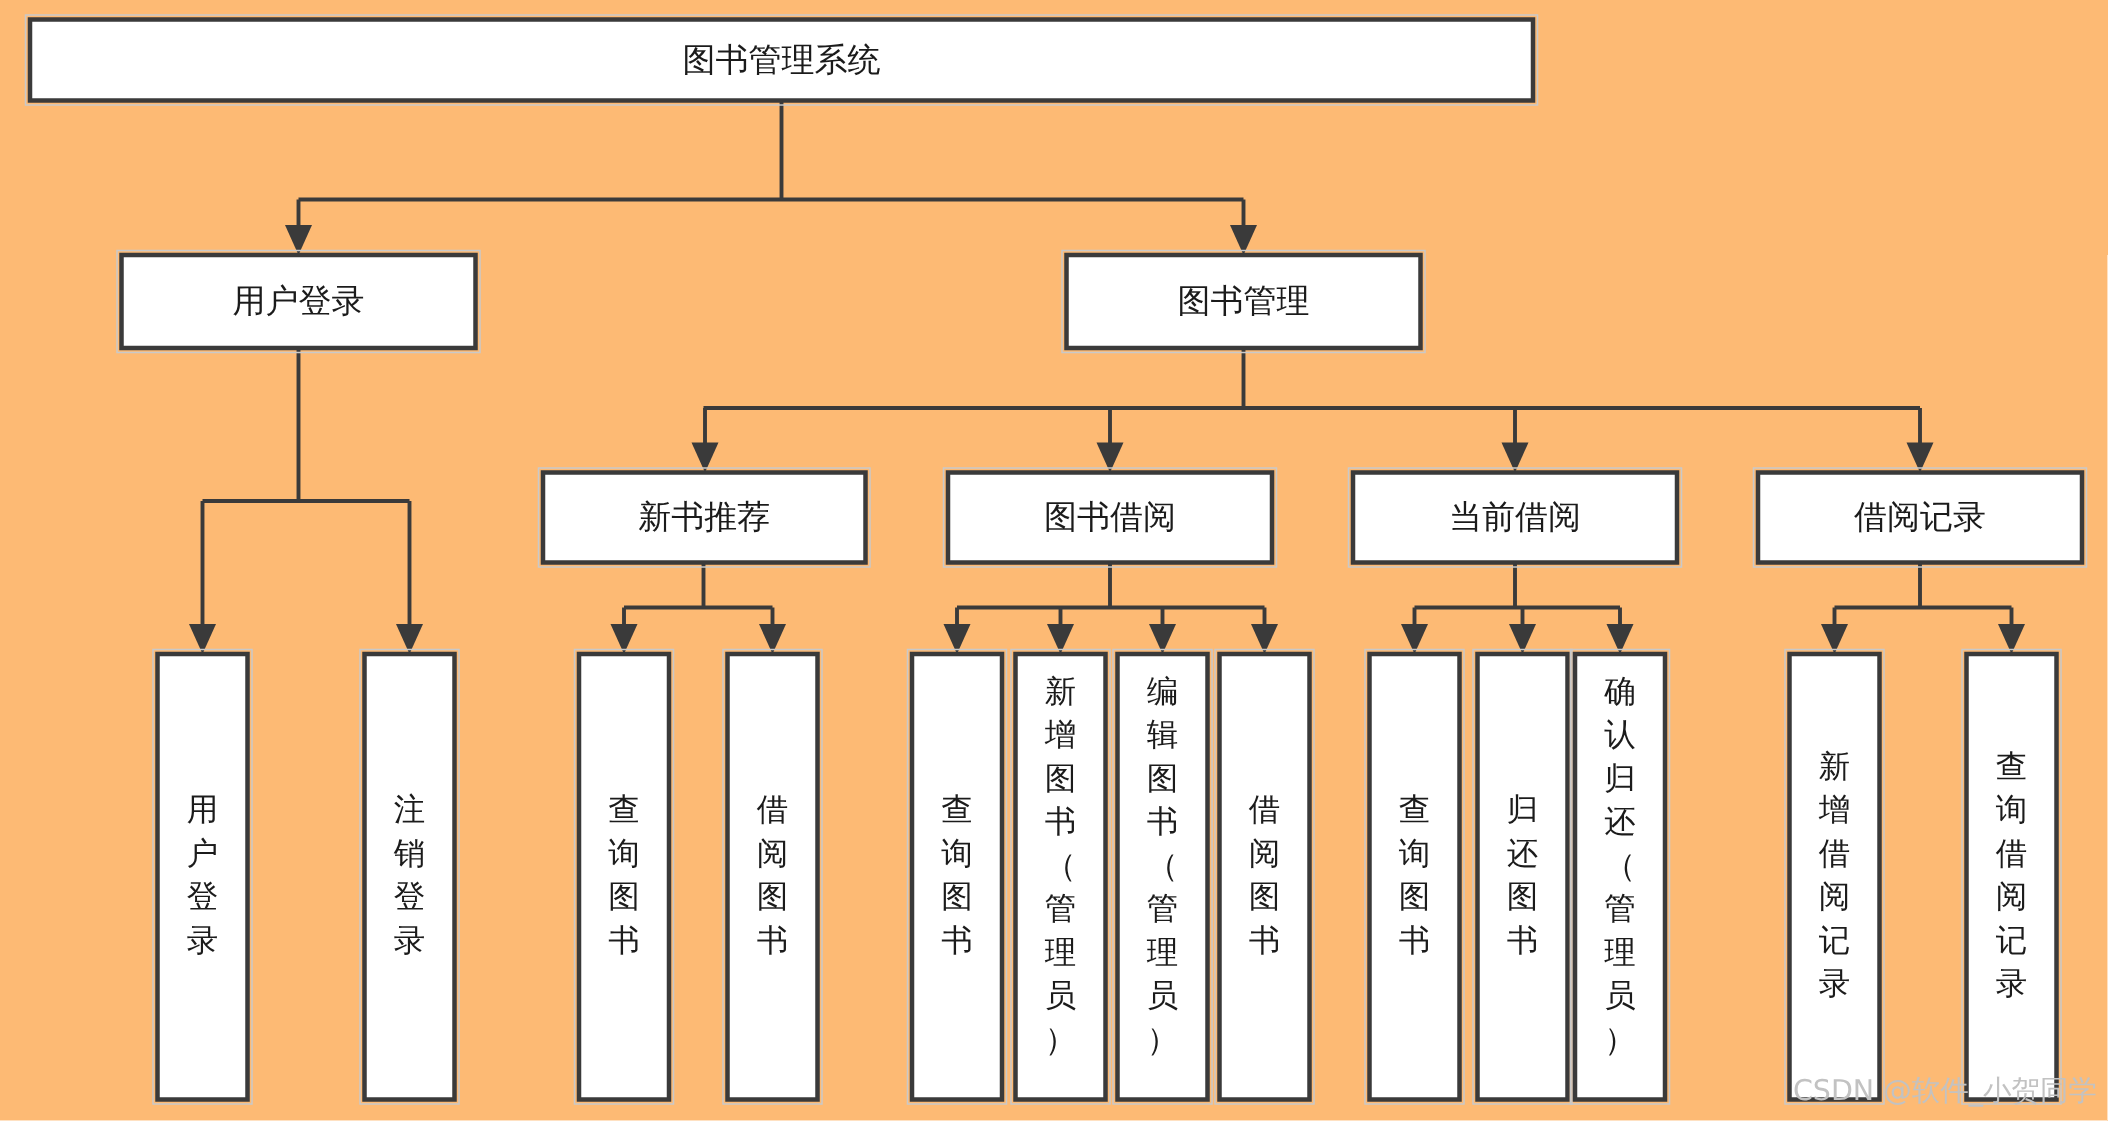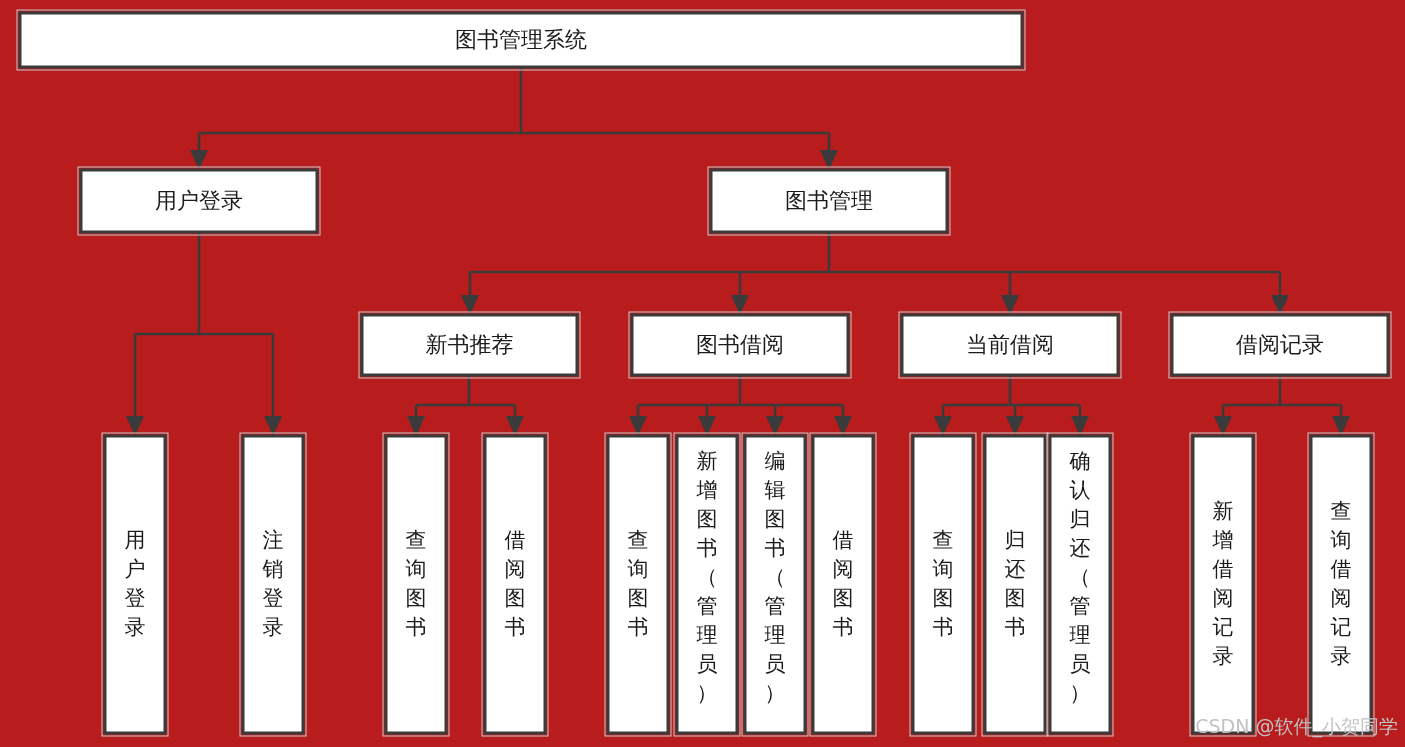--- a/index.html
+++ b/index.html
@@ -11,21 +11,21 @@
   body {
     width: 1405px;
     height: 747px;
     font-family: "DejaVu Sans", "Liberation Sans", sans-serif;
     overflow: hidden;
   }
   #diagram-root {
     position: relative;
     width: 1405px;
     height: 747px;
-    background: #b91c1c;
+    background: #fdba74;
   }
   svg#diagram-svg {
     position: absolute;
     left: 0;
     top: 0;
     width: 1405px;
     height: 747px;
     display: block;
   }
   .node-box {

